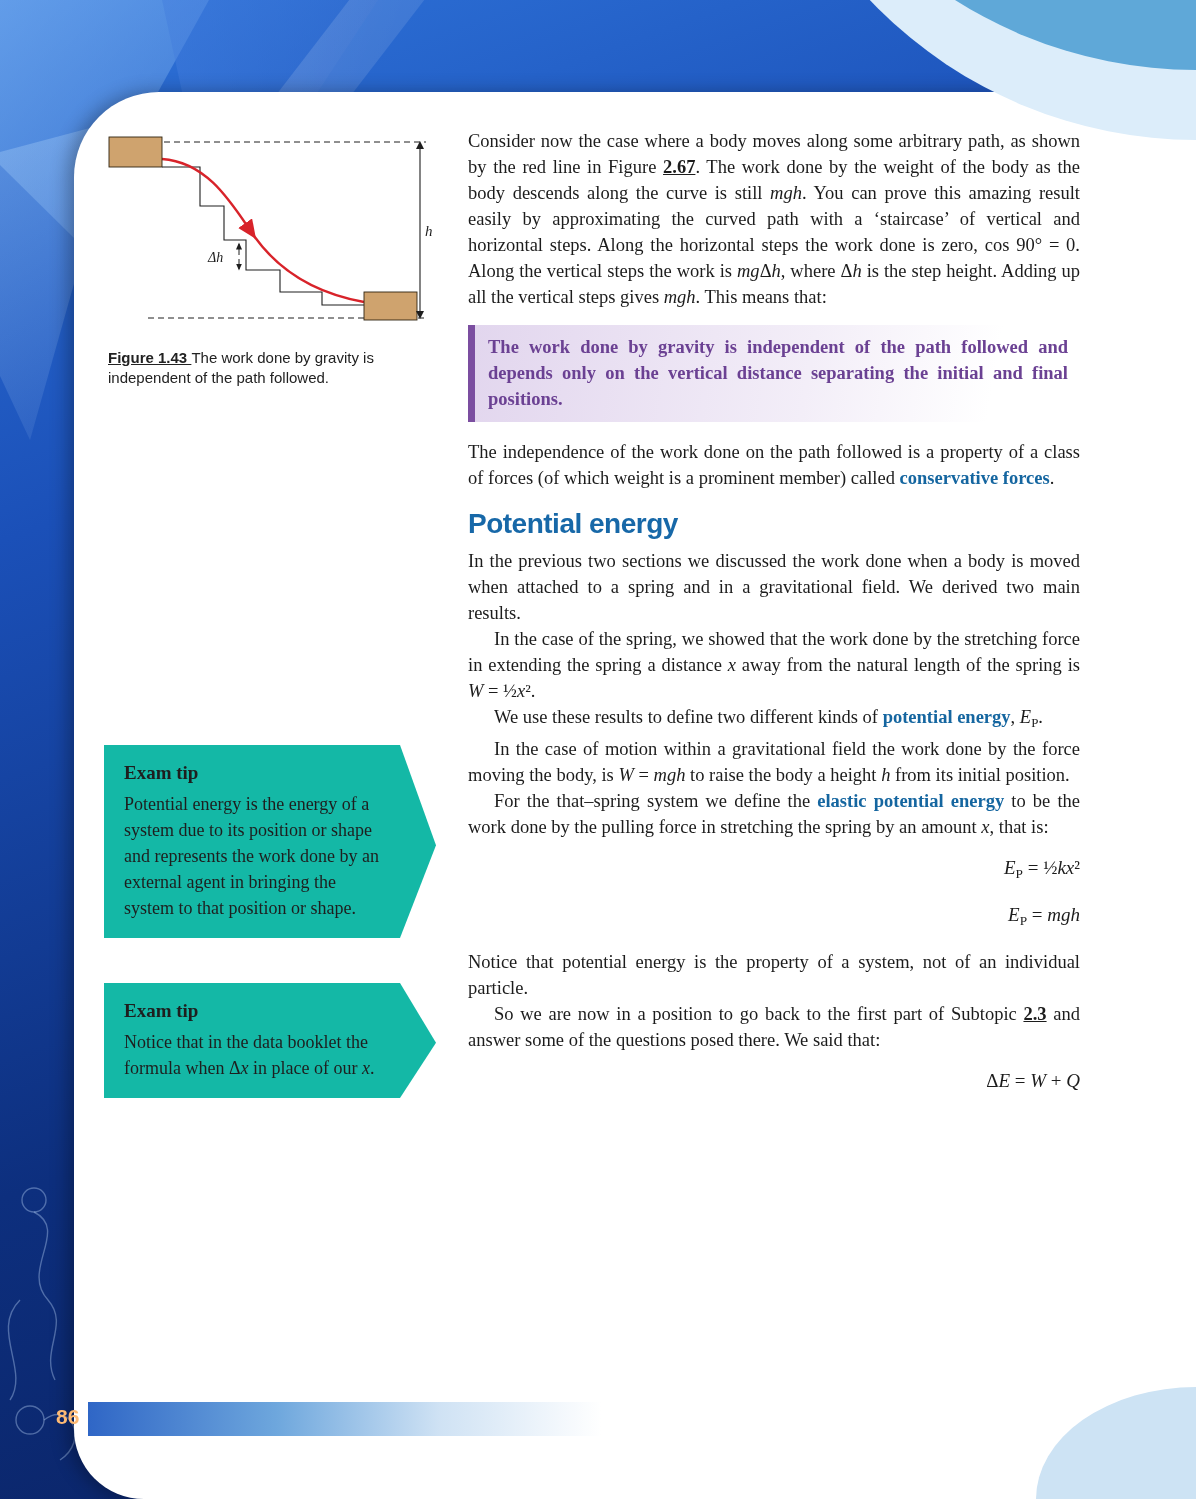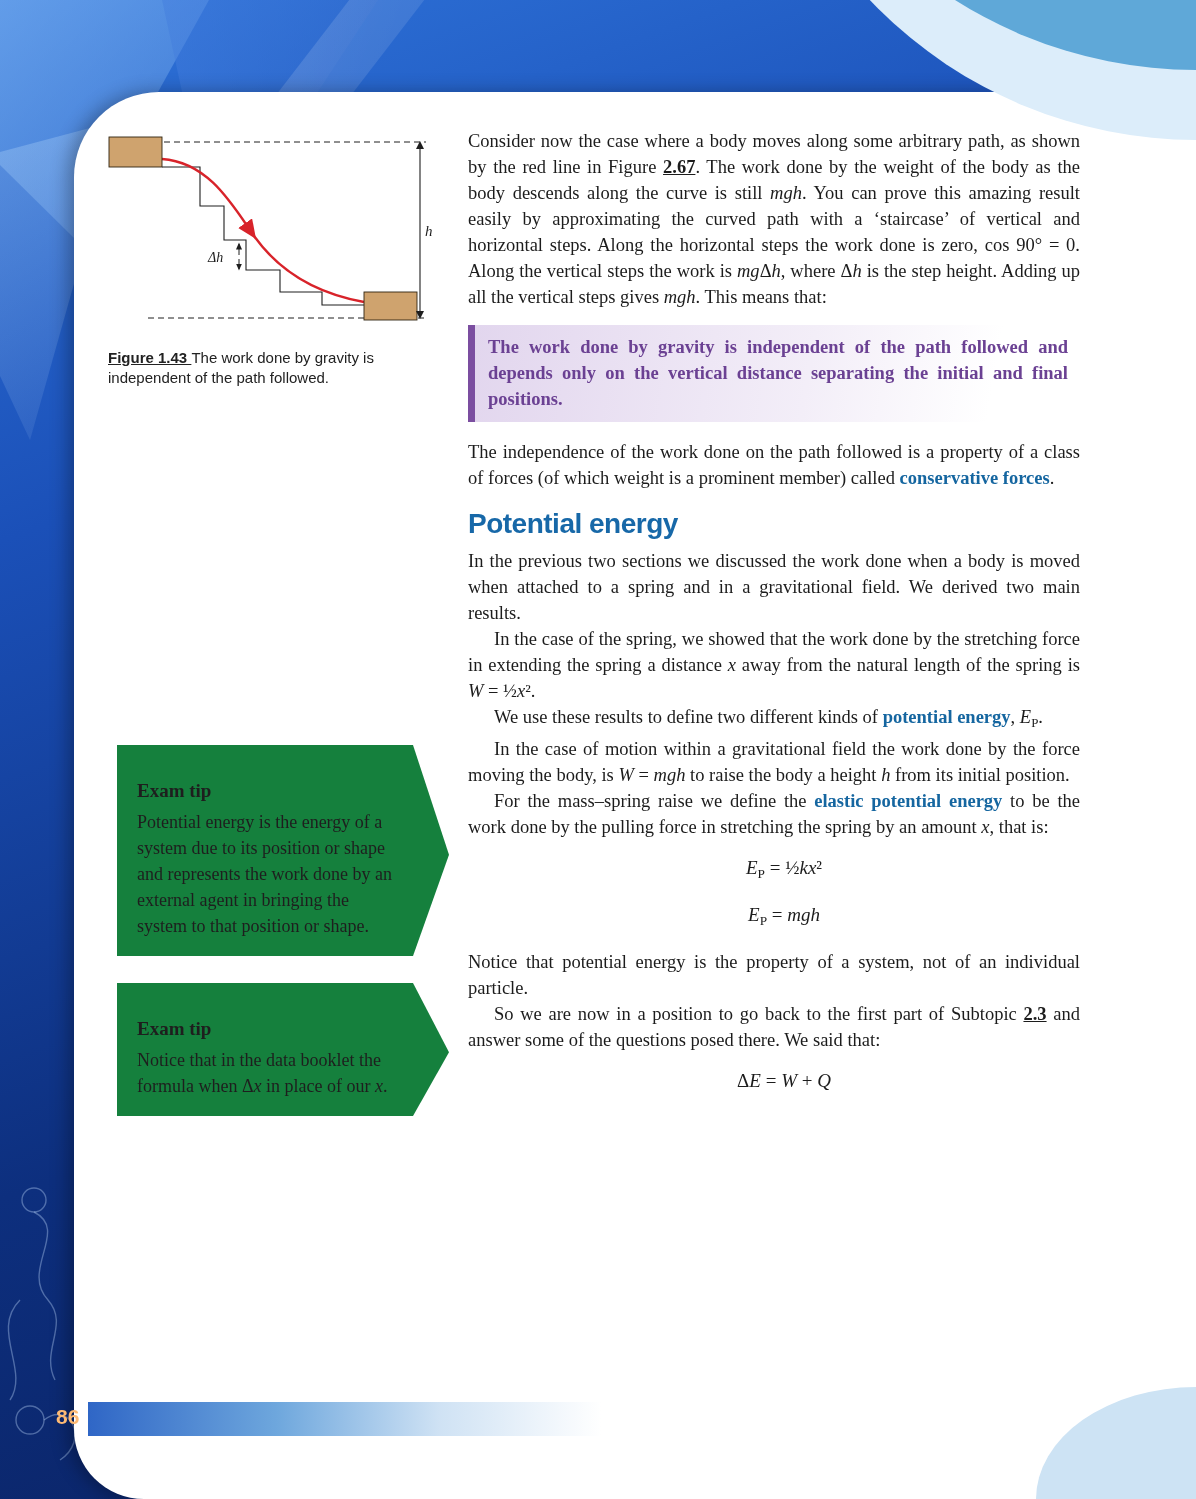--- a/index.html
+++ b/index.html
@@ -39,29 +39,29 @@
   .main{position:absolute;left:468px;top:128px;width:612px;
     font-size:18.5px;line-height:26px;color:#1c1c1c;text-align:justify;}
   .main p{margin:0;}
   .indent{text-indent:26px;}
   .callout{border-left:7px solid var(--callout-bar,#7b4ea0);
     background:linear-gradient(100deg,#e2d6ee 0%,#f3eef8 55%,#ffffff 85%);
     padding:9px 12px 10px 13px;margin:15px 0 17px;
     color:var(--callout-purple,#6b4193);font-weight:bold;}
   h2.mech{font-family:"Liberation Sans",sans-serif;font-size:28px;
     color:var(--accent-blue,#1768a8);margin:20px 0 11px;font-weight:bold;letter-spacing:-.5px;}
-  .eq{margin:15px 0;padding-left:20px;font-size:19px;text-align:center;}
+  .eq{margin:15px 0;padding-left:20px;font-size:19px;text-align:right;}
   .seg-i{font-style:italic;}
   .seg-b{font-weight:bold;text-decoration:underline;}
   .seg-blue{font-weight:bold;color:var(--link-blue,#1566a0);}
   .seg-sub{font-size:.7em;vertical-align:-.3em;}
   
-  .tip{position:absolute;left:117px;width:332px;background:#15803d;
+  .tip{position:absolute;left:104px;width:332px;background:#14b8a6;
     clip-path:polygon(0 0,calc(100% - 36px) 0,100% 52%,calc(100% - 36px) 100%,0 100%);
-    padding:33px 54px 17px 20px;box-sizing:border-box;
+    padding:15px 54px 17px 20px;box-sizing:border-box;
     font-size:18px;line-height:26px;color:#1e1e1e;}
   .tip1{top:745px;}
   .tip2{top:983px;}
   .tip h3{margin:0 0 5px;font-size:19px;font-weight:bold;font-family:"Liberation Serif",serif;}
   
   .pagebar{position:absolute;left:88px;top:1402px;width:540px;height:34px;
     background:linear-gradient(90deg,#2f66c6 0%,#6ea7dd 35%,#cfe2f4 65%,#ffffff 95%);}
   .pagenum{position:absolute;left:56px;top:1405px;color:#fdba74;
     font-family:"Liberation Sans",sans-serif;font-weight:bold;font-size:21px;}
 </style>
@@ -127,21 +127,21 @@
 
   <div class="main">
     <p><span>Consider now the case where a body moves along some arbitrary path, as shown by the red line in Figure </span><span class="seg-b">2.67</span><span>. The work done by the weight of the body as the body descends along the curve is still </span><span class="seg-i">mgh</span><span>. You can prove this amazing result easily by approximating the curved path with a ‘staircase’ of vertical and horizontal steps. Along the horizontal steps the work done is zero, cos 90° = 0. Along the vertical steps the work is </span><span class="seg-i">mg</span><span>Δ</span><span class="seg-i">h</span><span>, where Δ</span><span class="seg-i">h</span><span> is the step height. Adding up all the vertical steps gives </span><span class="seg-i">mgh</span><span>. This means that:</span></p>
     <div class="callout">The work done by gravity is independent of the path followed and depends only on the vertical distance separating the initial and final positions.</div>
     <p><span>The independence of the work done on the path followed is a property of a class of forces (of which weight is a prominent member) called </span><span class="seg-blue">conservative forces</span><span>.</span></p>
     <h2 class="mech">Potential energy</h2>
     <p><span>In the previous two sections we discussed the work done when a body is moved when attached to a spring and in a gravitational field. We derived two main results.</span></p>
     <p class="indent"><span>In the case of the spring, we showed that the work done by the stretching force in extending the spring a distance </span><span class="seg-i">x</span><span> away from the natural length of the spring is </span><span class="seg-i">W</span><span> = ½</span><span class="seg-i">x</span><span>²</span><span>.</span></p>
     <p class="indent"><span>We use these results to define two different kinds of </span><span class="seg-blue">potential energy</span><span>, </span><span class="seg-i">E</span><span class="seg-sub">P</span><span>.</span></p>
     <p class="indent"><span>In the case of motion within a gravitational field the work done by the force moving the body, is </span><span class="seg-i">W</span><span> = </span><span class="seg-i">mgh</span><span> to raise the body a height </span><span class="seg-i">h</span><span> from its initial position.</span></p>
-    <p class="indent"><span>For the mass–spring raise we define the </span><span class="seg-blue">elastic potential energy</span><span> to be the work done by the pulling force in stretching the spring by an amount </span><span class="seg-i">x</span><span>, that is:</span></p>
+    <p class="indent"><span>For the that–spring system we define the </span><span class="seg-blue">elastic potential energy</span><span> to be the work done by the pulling force in stretching the spring by an amount </span><span class="seg-i">x</span><span>, that is:</span></p>
     <div class="eq"><span class="seg-i">E</span><span class="seg-sub">P</span><span> = ½</span><span class="seg-i">kx</span><span>²</span></div>
     <div class="eq"><span class="seg-i">E</span><span class="seg-sub">P</span><span> = </span><span class="seg-i">mgh</span></div>
     <p><span>Notice that potential energy is the property of a system, not of an individual particle.</span></p>
     <p class="indent"><span>So we are now in a position to go back to the first part of Subtopic </span><span class="seg-b">2.3</span><span> and answer some of the questions posed there. We said that:</span></p>
     <div class="eq"><span>Δ</span><span class="seg-i">E</span><span> = </span><span class="seg-i">W</span><span> + </span><span class="seg-i">Q</span></div>
   </div>
 
   <div class="tip tip1">
     <h3>Exam tip</h3>
     <div><span>Potential energy is the energy of a system due to its position or shape and represents the work done by an external agent in bringing the system to that position or shape.</span></div>

